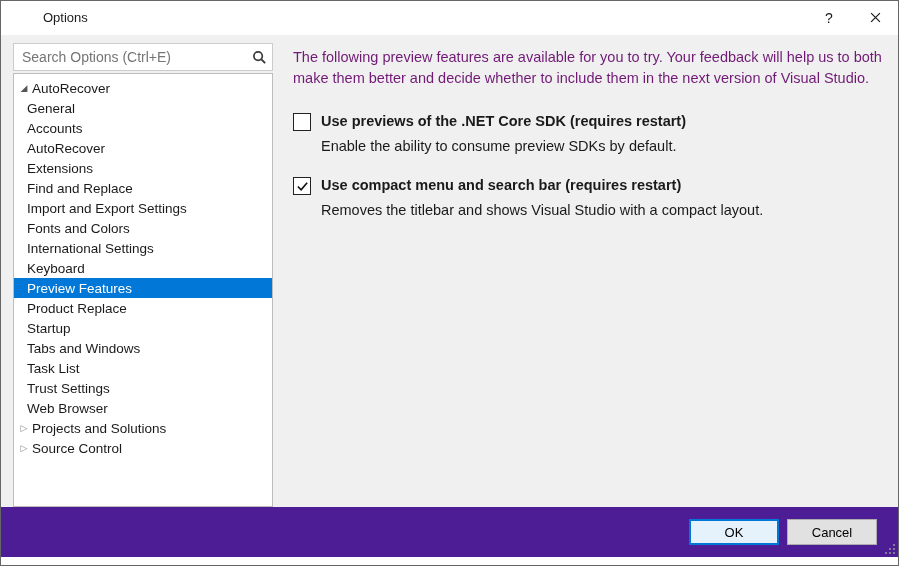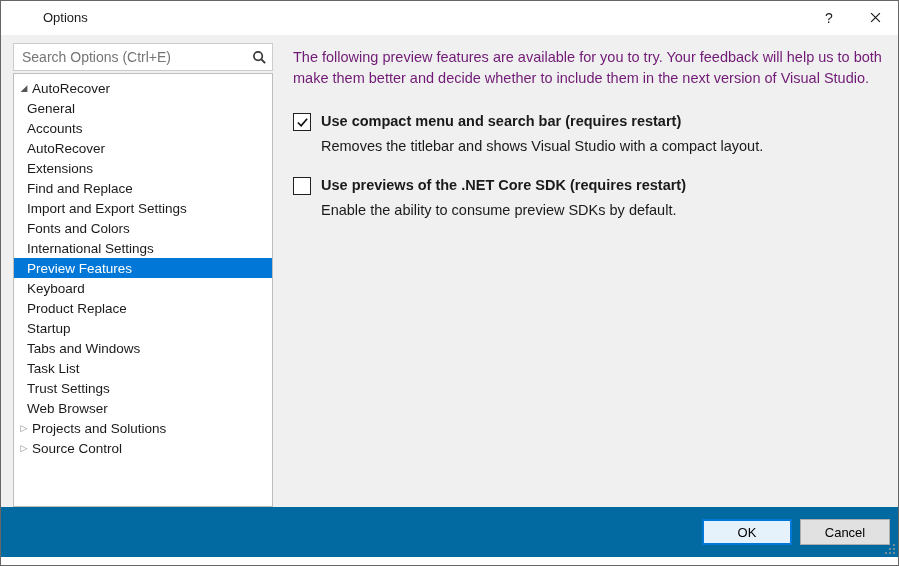--- a/index.html
+++ b/index.html
@@ -145,22 +145,22 @@
   }
   .checkbox svg { width: 13px; height: 13px; display:block; }
   .feature .texts .ftitle { font-weight: 700; }
   .feature .texts .fdesc { margin-top: 4px; }
   .footer {
     height: 50px;
     display: flex;
     align-items: center;
     justify-content: flex-end;
     gap: 8px;
-    padding: 0 8px;
-    background: #0369a1;
+    padding: 0 21px;
+    background: #4c1d95;
     position: relative;
   }
   .btn {
     min-width: 90px;
     height: 26px;
     background: #e1e1e1;
     border: 1px solid #adadad;
     font-family: inherit;
     font-size: 13px;
     cursor: default;
@@ -225,25 +225,25 @@
           </div>
           <div class="tree-row depth-1">
             <span>Import and Export Settings</span>
           </div>
           <div class="tree-row depth-1">
             <span>Fonts and Colors</span>
           </div>
           <div class="tree-row depth-1">
             <span>International Settings</span>
           </div>
+          <div class="tree-row depth-1">
+            <span>Keyboard</span>
+          </div>
           <div class="tree-row depth-1 selected">
             <span>Preview Features</span>
-          </div>
-          <div class="tree-row depth-1">
-            <span>Keyboard</span>
           </div>
           <div class="tree-row depth-1">
             <span>Product Replace</span>
           </div>
           <div class="tree-row depth-1">
             <span>Startup</span>
           </div>
           <div class="tree-row depth-1">
             <span>Tabs and Windows</span>
           </div>
@@ -264,36 +264,36 @@
             <span class="glyph" style="color: rgb(136, 136, 136);">▷</span>
             <span>Source Control</span>
           </div>
         </div>
     </div>
   </div>
 
   <div class="right-pane">
     <p class="intro">The following preview features are available for you to try. Your feedback will help us to both make them better and decide whether to include them in the next version of Visual Studio.</p>
     <div id="features">
+        <div class="feature">
+          <span class="checkbox"></span>
+          <div class="texts">
+            <div class="ftitle">Use previews of the .NET Core SDK (requires restart)</div>
+            <div class="fdesc">Enable the ability to consume preview SDKs by default.</div>
+          </div>
+        </div>
         <div class="feature">
           <span class="checkbox">
             <svg viewBox="0 0 14 14">
               <path d="M2 7 L5.5 10.5 L12 3" stroke="#111" stroke-width="1.8" fill="none"></path>
             </svg>
           </span>
           <div class="texts">
             <div class="ftitle">Use compact menu and search bar (requires restart)</div>
             <div class="fdesc">Removes the titlebar and shows Visual Studio with a compact layout.</div>
-          </div>
-        </div>
-        <div class="feature">
-          <span class="checkbox"></span>
-          <div class="texts">
-            <div class="ftitle">Use previews of the .NET Core SDK (requires restart)</div>
-            <div class="fdesc">Enable the ability to consume preview SDKs by default.</div>
           </div>
         </div>
       </div>
   </div>
 </div>
 
 <div class="footer">
   <button class="btn default">OK</button>
   <button class="btn">Cancel</button>
   <svg class="grip" viewBox="0 0 12 12">

